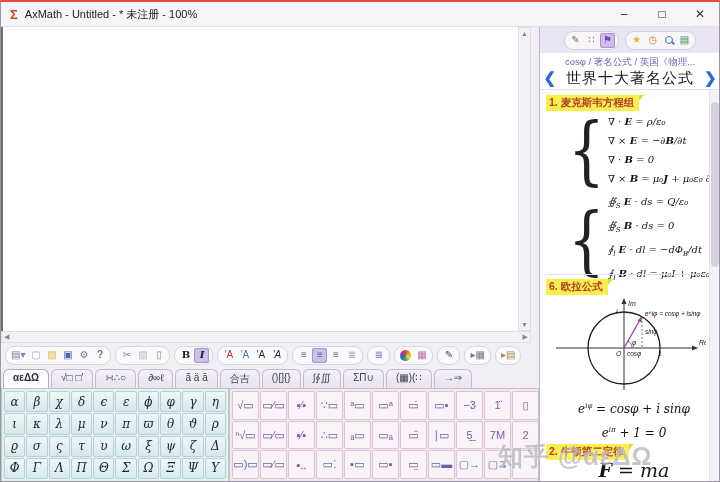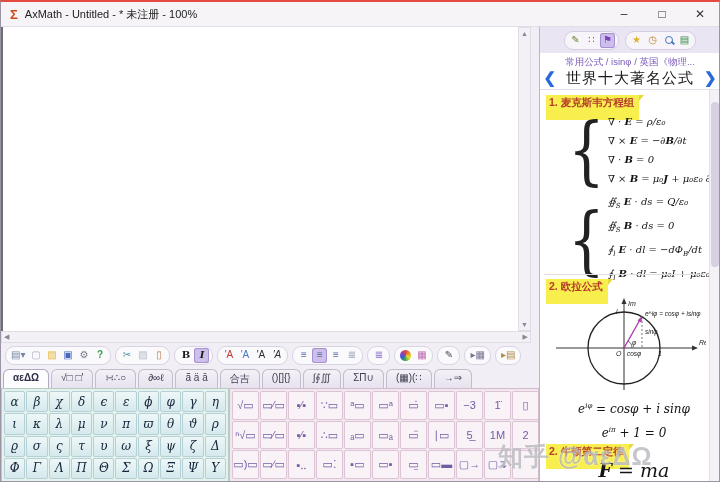--- a/index.html
+++ b/index.html
@@ -73,21 +73,21 @@
   .navrow{height:23px; display:flex; align-items:center; justify-content:center; gap:10px;
     border-bottom:1px solid #e4e0ea;}
   .navchev{color:#2a6ad8; font-size:15px; font-weight:bold; cursor:default;}
   .navtitle{font-size:15px; font-weight:normal; color:#1a1a1a; letter-spacing:1px;}
   .scontent{position:relative; height:392px; overflow:hidden; background:#fff;}
   .sscroll{position:absolute; right:0; top:0; width:11px; height:100%;
     background:#f4f2f6; border-left:1px solid #e4e0ea;}
   .sscroll .thumb{position:absolute; left:1px; width:8px; top:12px; height:165px;
     background:#d6d0e2; border-radius:4px;}
   .seclabel{position:absolute; left:6px; display:inline-block; background:#f8ef4e;
-    color:#b43c28; font-size:10.5px; font-weight:bold; padding:1px 5px 10px 3px; white-space:nowrap;}
+    color:#b43c28; font-size:10.5px; font-weight:bold; padding:1px 5px 1px 3px; white-space:nowrap;}
   .seclabel::after{content:''; position:absolute; right:-5px; top:0; border-top:6px solid #e8d93a;
     border-right:5px solid transparent;}
   .system{position:absolute; display:flex; align-items:center;}
   .brace{font-family:"DejaVu Serif", serif; font-size:58px; font-weight:100; color:#222;
     transform:scaleY(1.3); margin-right:3px;}
   .eqcol{display:flex; flex-direction:column;}
   .formula{font-family:"DejaVu Serif", serif; font-style:italic; font-size:10px;
     line-height:19px; color:#141414; white-space:nowrap; cursor:default;}
   .formula sup,.formula sub{font-size:7px;}
   .eqcenter{position:absolute; left:0; width:188px; text-align:center;}
@@ -257,21 +257,21 @@
         <div class="prow">
           <span class="tcell">ⁿ√▭</span>
           <span class="tcell">▭⁄▭</span>
           <span class="tcell">▪⁄▪</span>
           <span class="tcell">∴▭</span>
           <span class="tcell">ₐ▭</span>
           <span class="tcell">▭ₐ</span>
           <span class="tcell">▭̈</span>
           <span class="tcell">∣▭</span>
           <span class="tcell">5̲</span>
-          <span class="tcell">1M</span>
+          <span class="tcell">7M</span>
           <span class="tcell">2</span>
         </div>
         <div class="prow">
           <span class="tcell">▭)▭</span>
           <span class="tcell">▭∕▭</span>
           <span class="tcell">▪‥</span>
           <span class="tcell">▭⁚</span>
           <span class="tcell">▪▭</span>
           <span class="tcell">▭▪</span>
           <span class="tcell">▭̤</span>
@@ -292,21 +292,21 @@
         </div>
       <div class="sgroup">
           <span class="tbtn" style="color: rgb(224, 180, 40);">★</span>
           <span class="tbtn" style="color: rgb(192, 136, 48);">◷</span>
           <span class="tbtn">
             <span class="icon-mag"></span>
           </span>
           <span class="tbtn" style="color: rgb(58, 138, 74);">▤</span>
         </div>
     </div>
-    <div class="breadcrumb">常用公式 / isinφ / 英国《物理...</div>
+    <div class="breadcrumb">cosφ / 著名公式 / 英国《物理...</div>
     <div class="navrow">
       <span class="navchev">❮</span>
       <span class="navtitle">世界十大著名公式</span>
       <span class="navchev">❯</span>
     </div>
 
     <div class="scontent">
 
       <span class="seclabel" style="top:5px">1. 麦克斯韦方程组</span>
 
@@ -325,21 +325,21 @@
         <div class="eqcol">
             <div class="formula">∯<sub>S</sub> <b>E</b> · ds = Q/ε₀</div>
             <div class="formula">∯<sub>S</sub> <b>B</b> · ds = 0</div>
             <div class="formula">∮<sub>l</sub> <b>E</b> · dl = −dΦ<sub>B</sub>/dt</div>
             <div class="formula">∮<sub>l</sub> <b>B</b> · dl = μ₀I + μ₀ε₀ dΦ/dt</div>
           </div>
       </div>
 
       <div class="hr" style="top:184px"></div>
 
-      <span class="seclabel" style="top:189px">2. 欧拉公式</span>
+      <span class="seclabel" style="top:189px">6. 欧拉公式</span>
 
       <svg class="diagram" style="top:206px" width="160" height="98" viewBox="0 0 160 98">
         <line x1="78" y1="4" x2="78" y2="94" stroke="#333" stroke-width="1"></line>
         <polygon points="78,2 75.5,8 80.5,8" fill="#333"></polygon>
         <line x1="10" y1="52" x2="150" y2="52" stroke="#333" stroke-width="1"></line>
         <polygon points="152,52 146,49.5 146,54.5" fill="#333"></polygon>
         <circle cx="78" cy="52" r="36" fill="none" stroke="#222" stroke-width="1.3"></circle>
         <line x1="96" y1="21" x2="96" y2="52" stroke="#555" stroke-width="0.8" stroke-dasharray="2,2"></line>
         <line x1="78" y1="52" x2="95" y2="22" stroke="#b03ab0" stroke-width="1.4"></line>
         <polygon points="96,20 91.5,24.5 95.5,26.5" fill="#b03ab0"></polygon>

